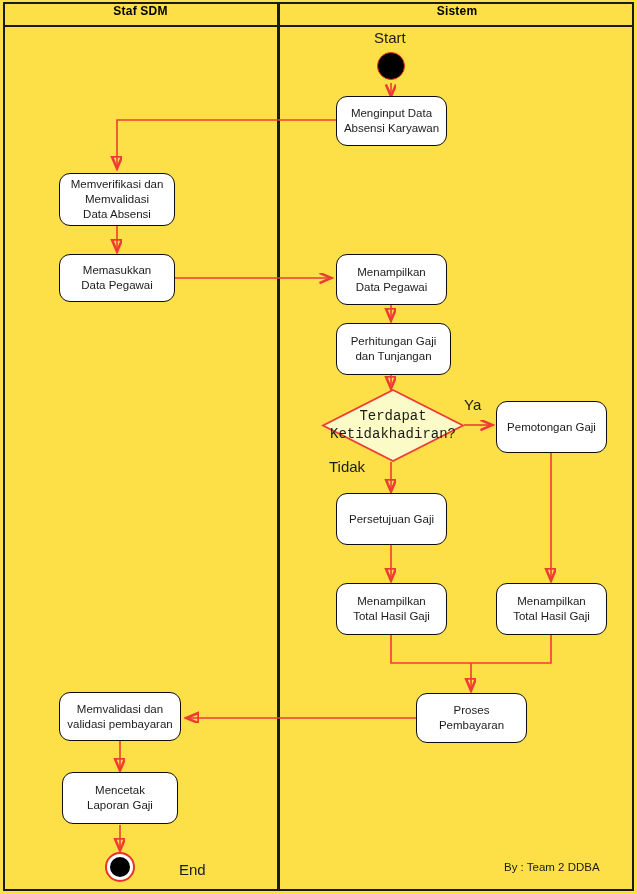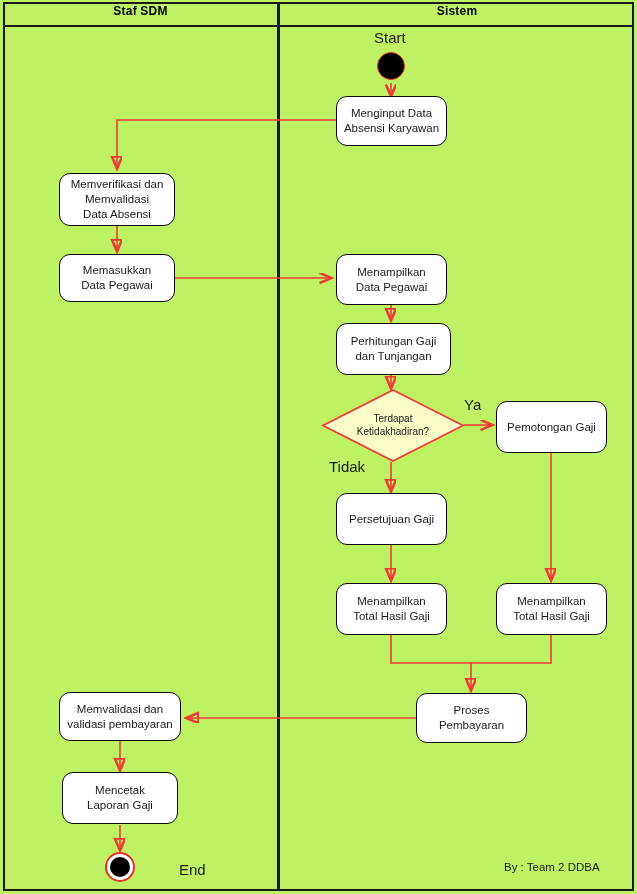--- a/index.html
+++ b/index.html
@@ -7,21 +7,21 @@
     padding: 0;
     background: #ffffff;
   }
   body {
     font-family: "Liberation Sans", sans-serif;
   }
   #canvas {
     position: relative;
     width: 637px;
     height: 894px;
-    background: #bef264;
+    background: #fde047;
     overflow: hidden;
   }
   
   .lane-frame {
     position: absolute;
     left: 3px;
     top: 2px;
     width: 631px;
     height: 889px;
     border: 2px solid #1a1a1a;
@@ -88,25 +88,26 @@
   .decision-label {
     position: absolute;
     left: 0;
     top: 0;
     width: 100%;
     height: 100%;
     display: flex;
     align-items: center;
     justify-content: center;
     text-align: center;
-    font-size: 10px;
+    font-size: 14px;
     line-height: 1.28;
     color: #1b1b1b;
     white-space: pre-line;
     pointer-events: none;
+    font-family: Liberation Mono, monospace;
   }
 
   
   .start-node {
     position: absolute;
     width: 28px;
     height: 28px;
     border-radius: 50%;
     background: #000000;
     border: 1.6px solid #e8332a;

